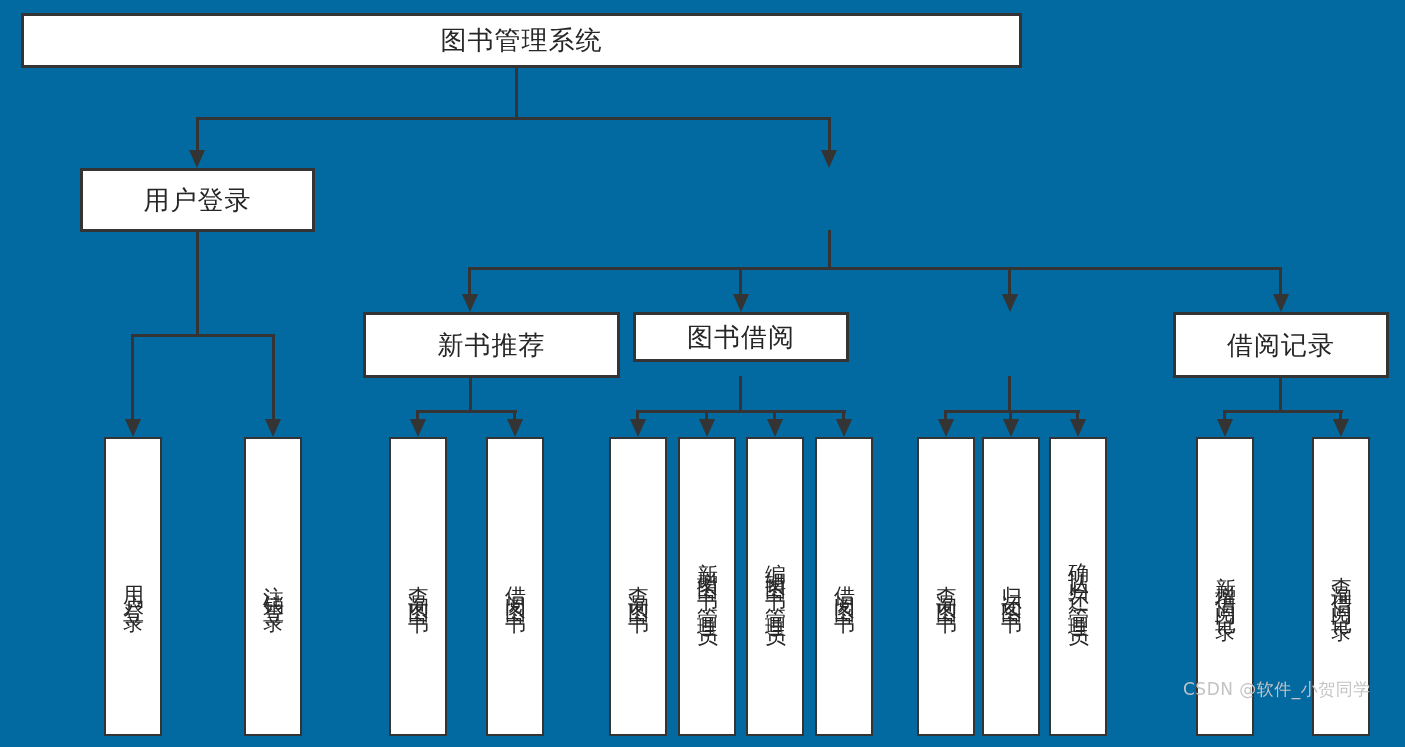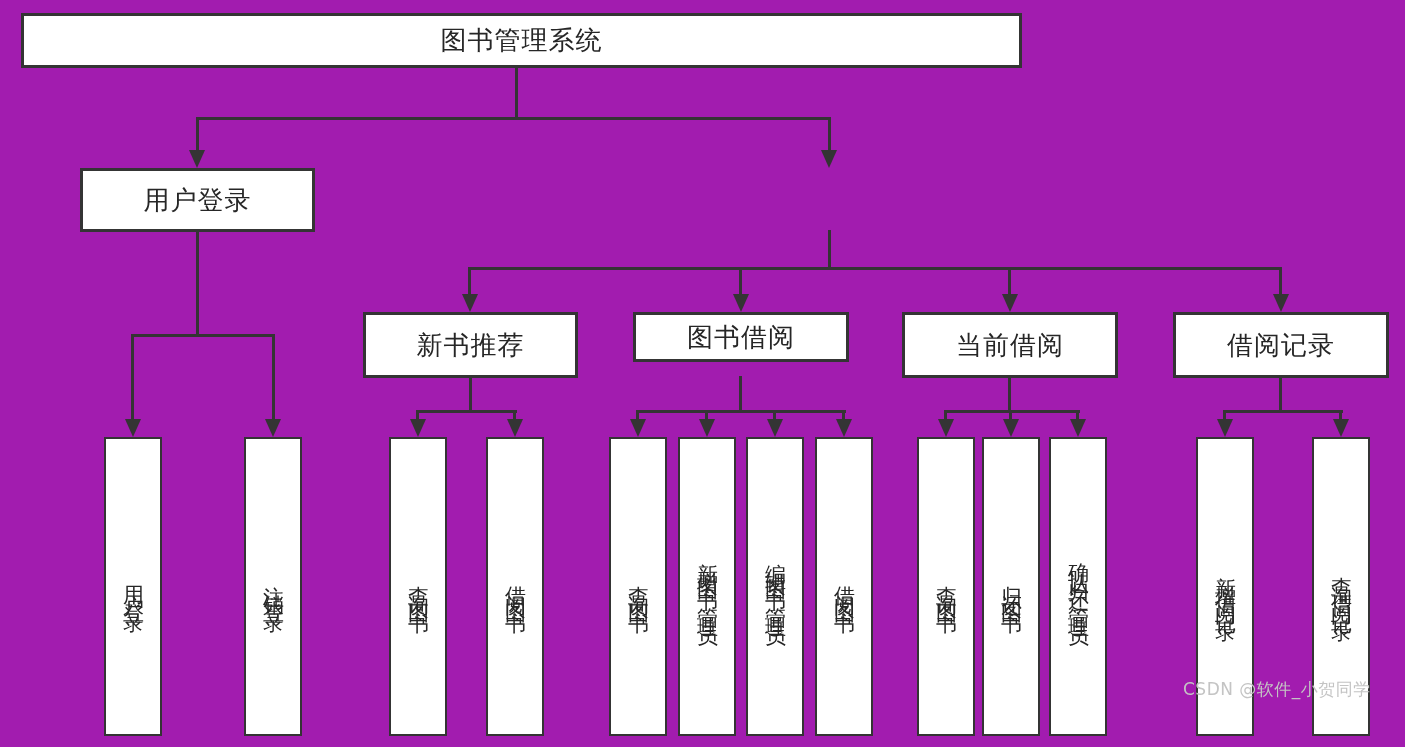--- a/index.html
+++ b/index.html
@@ -1,17 +1,17 @@
 <!DOCTYPE html>
 <html><head>
 <meta charset="utf-8">
 <style>
   html,body { margin:0; padding:0; background:#ffffff; }
   .stage {
-    position:relative; width:1405px; height:747px; background:#a21caf;
+    position:relative; width:1405px; height:747px; background:#0369a1;
     font-family:"DejaVu Sans", sans-serif; overflow:hidden;
   }
   
   .vl { position:absolute; width:3px; background:#343434; }
   .hl { position:absolute; height:3px; background:#343434; }
   .ah { position:absolute; width:0; height:0;
         border-left:8px solid transparent; border-right:8px solid transparent;
         border-top:18px solid #343434; }
   
   .hbox {
@@ -98,28 +98,25 @@
   <div class="ah" style="left:1333px;top:419px"></div>
 
   <div class="hbox" style="left:21px;top:13px;width:1001px;height:55px">
     <span>图书管理系统</span>
   </div>
 
   <div class="hbox" style="left:80px;top:168px;width:235px;height:64px">
     <span>用户登录</span>
   </div>
 
-  <div class="hbox" style="left:363px;top:312px;width:215px;height:66px">
+  <div class="hbox" style="left:363px;top:312px;width:257px;height:66px">
     <span>新书推荐</span>
   </div>
   <div class="hbox" style="left:633px;top:312px;width:216px;height:50px">
     <span>图书借阅</span>
-  </div>
-  <div class="hbox" style="left:902px;top:312px;width:216px;height:66px">
-    <span>当前借阅</span>
   </div>
   <div class="hbox" style="left:1173px;top:312px;width:216px;height:66px">
     <span>借阅记录</span>
   </div>
 
   <div class="vbox" style="left:104px;top:437px">
     <span class="vtext">用户登录</span>
   </div>
   <div class="vbox" style="left:244px;top:437px">
     <span class="vtext">注销登录</span>

